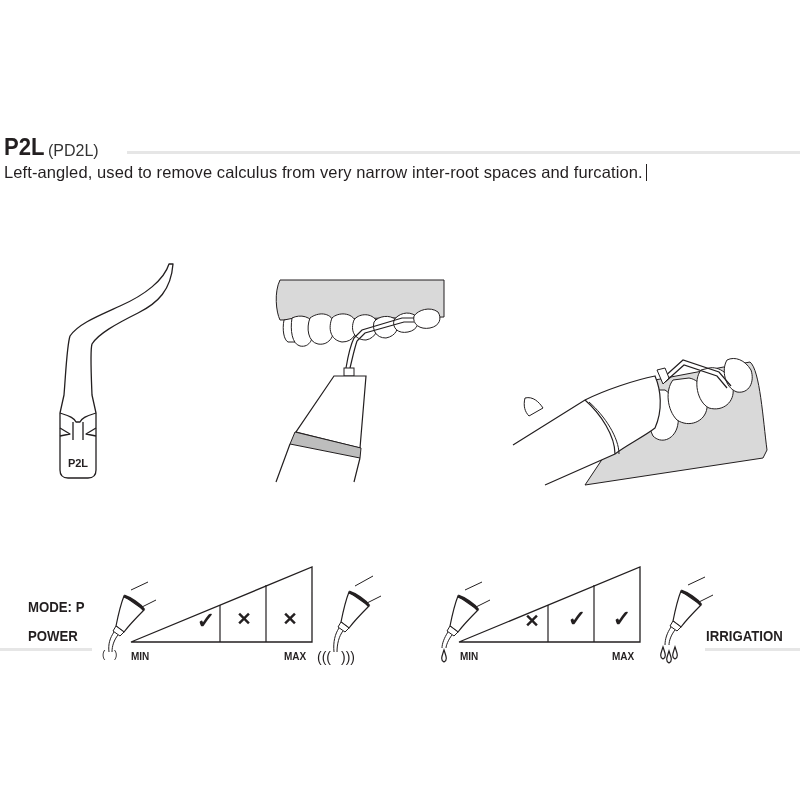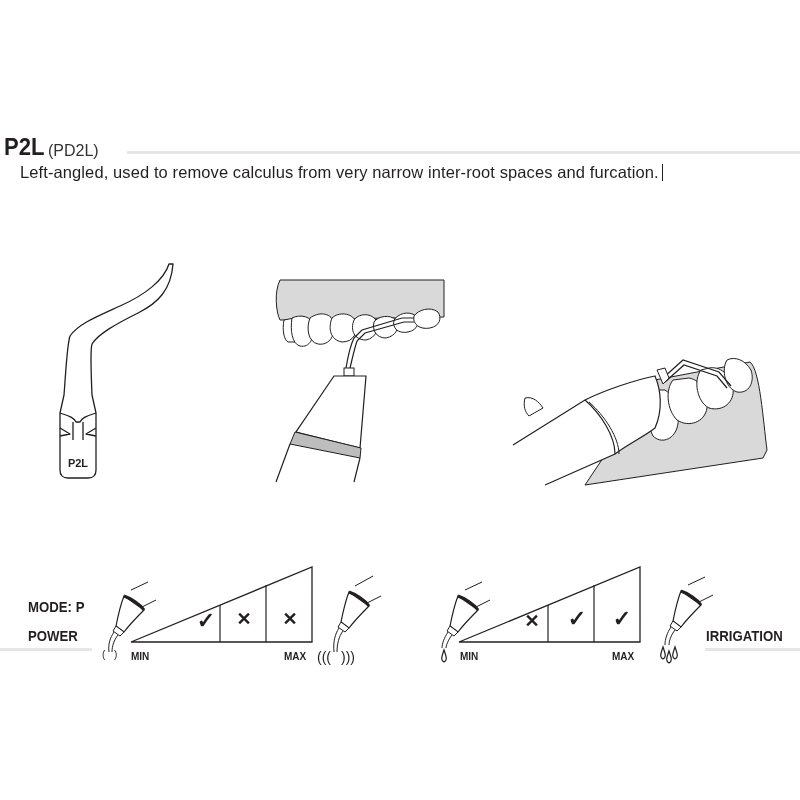--- a/index.html
+++ b/index.html
@@ -2,21 +2,21 @@
 <html><head>
 <meta charset="utf-8">
 <style>
   html, body { margin: 0; padding: 0; background: #ffffff; }
   body { width: 800px; height: 800px; position: relative; overflow: hidden; font-family: "Liberation Sans", sans-serif; color: #231f20; }
   .abs { position: absolute; }
   .title-row { left: 4px; top: 133px; height: 32px; width: 796px; }
   .title-code { position: absolute; left: 0; top: 0; font-size: 24px; font-weight: bold; letter-spacing: 0px; transform: scaleX(0.92); transform-origin: left top; }
   .title-alt { position: absolute; left: 44px; top: 9px; font-size: 16px; font-weight: normal; color: #333; }
   .title-rule { position: absolute; left: 123px; top: 18px; right: 0; height: 3px; background: #e6e6e6; }
-  .desc { left: 20px; top: 163px; font-size: 16.5px; color: #231f20; letter-spacing: 0.1px; }
+  .desc { left: 4px; top: 163px; font-size: 16.5px; color: #231f20; letter-spacing: 0.1px; }
   .cursor { display: inline-block; width: 1px; height: 17px; background: #231f20; vertical-align: -3px; margin-left: 3px; }
   .lbl { font-weight: bold; font-size: 15px; color: #231f20; transform: scaleX(0.88); transform-origin: left top; }
   .mini { font-weight: bold; font-size: 10px; color: #231f20; }
   .rule-gray { height: 3px; background: #e6e6e6; }
   svg { position: absolute; overflow: visible; }
 </style>
 </head>
 <body>
 
 <div class="abs title-row">

